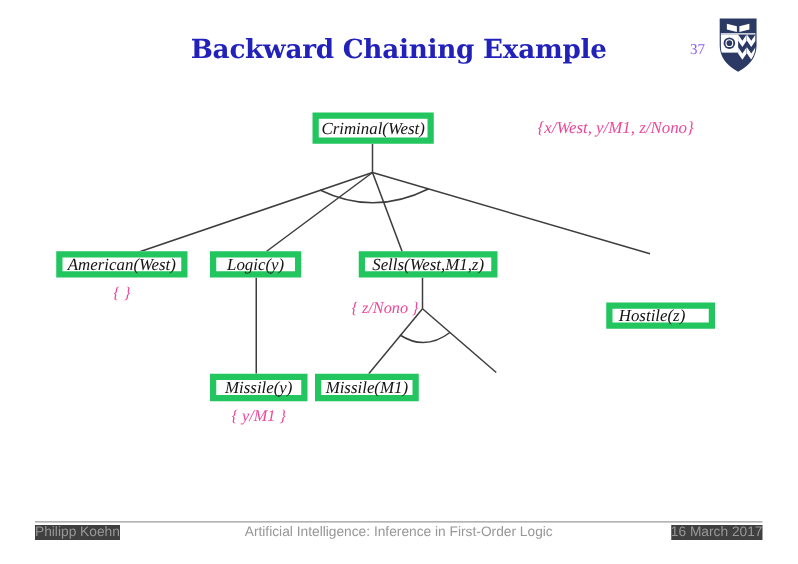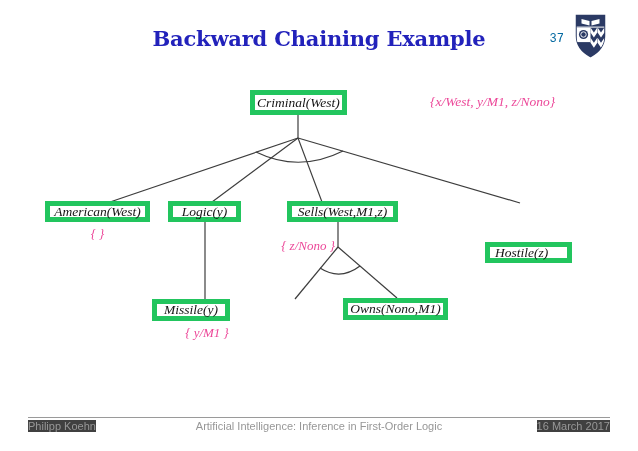--- a/index.html
+++ b/index.html
@@ -7,21 +7,21 @@
     position:relative; width:638px; height:451px; background:#ffffff;
     font-family:"Liberation Serif", serif; overflow:hidden;
   }
   .title {
     position:absolute; top:26px; left:0; width:638px; text-align:center;
     font-family:"DejaVu Serif", serif; font-weight:bold; font-size:21px;
     color:#2222bb; letter-spacing:-0.2px;
   }
   .pagenum {
     position:absolute; top:32px; left:544px; width:20px; text-align:right;
-    font-family:Liberation Mono, monospace; font-size:12px; color:#0369a1;
+    font-family:Liberation Serif, serif; font-size:12px; color:#8b5cf6;
   }
   .logo { position:absolute; top:14px; left:575px; }
   svg.edges { position:absolute; top:0; left:0; }
   .node {
     position:absolute; box-sizing:border-box; border:5px solid #22c55e;
     background:#fff; font-style:italic; font-size:13.5px; color:#141414;
     display:flex; align-items:center; justify-content:center; white-space:nowrap;
   }
   .node.left-text { justify-content:flex-start; padding-left:5px; }
   .subst {
@@ -89,22 +89,22 @@
   <div class="subst" style="left:430px; top:94px; font-size:13.5px;">{x/West, y/M1, z/Nono}</div>
 
   <div class="node" style="left:45px; top:201px; width:105px; height:21px;">American(West)</div>
   <div class="node" style="left:168px; top:201px; width:73px; height:21px;">Logic(y)</div>
   <div class="node" style="left:287px; top:201px; width:111px; height:21px;">Sells(West,M1,z)</div>
   <div class="node left-text" style="left:485px; top:202px; width:87px; height:21px;margin-top:40px;">Hostile(z)</div>
 
   <div class="subst" style="left:45px; top:226px; width:105px;">{ }</div>
   <div class="subst" style="left:272px; top:226px; width:72px;margin-top:12px;">{ z/Nono }</div>
 
-  <div class="node" style="left:152px; top:299px; width:78px; height:22px;">Missile(y)</div>
-  <div class="node" style="left:343px; top:298px; width:105px; height:22px;">Owns(Nono,M1)</div>
+  <div class="node" style="left:168px; top:299px; width:78px; height:22px;">Missile(y)</div>
+  <div class="node" style="left:252px; top:299px; width:83px; height:22px;">Missile(M1)</div>
 
   <div class="subst" style="left:168px; top:325px; width:78px;">{ y/M1 }</div>
 
   <div class="footer-rule"></div>
   <div class="footer">
     <span class="center">Artificial Intelligence: Inference in First-Order Logic</span>
     <span class="left">Philipp Koehn</span>
     <span class="right">16 March 2017</span>
   </div>
 

